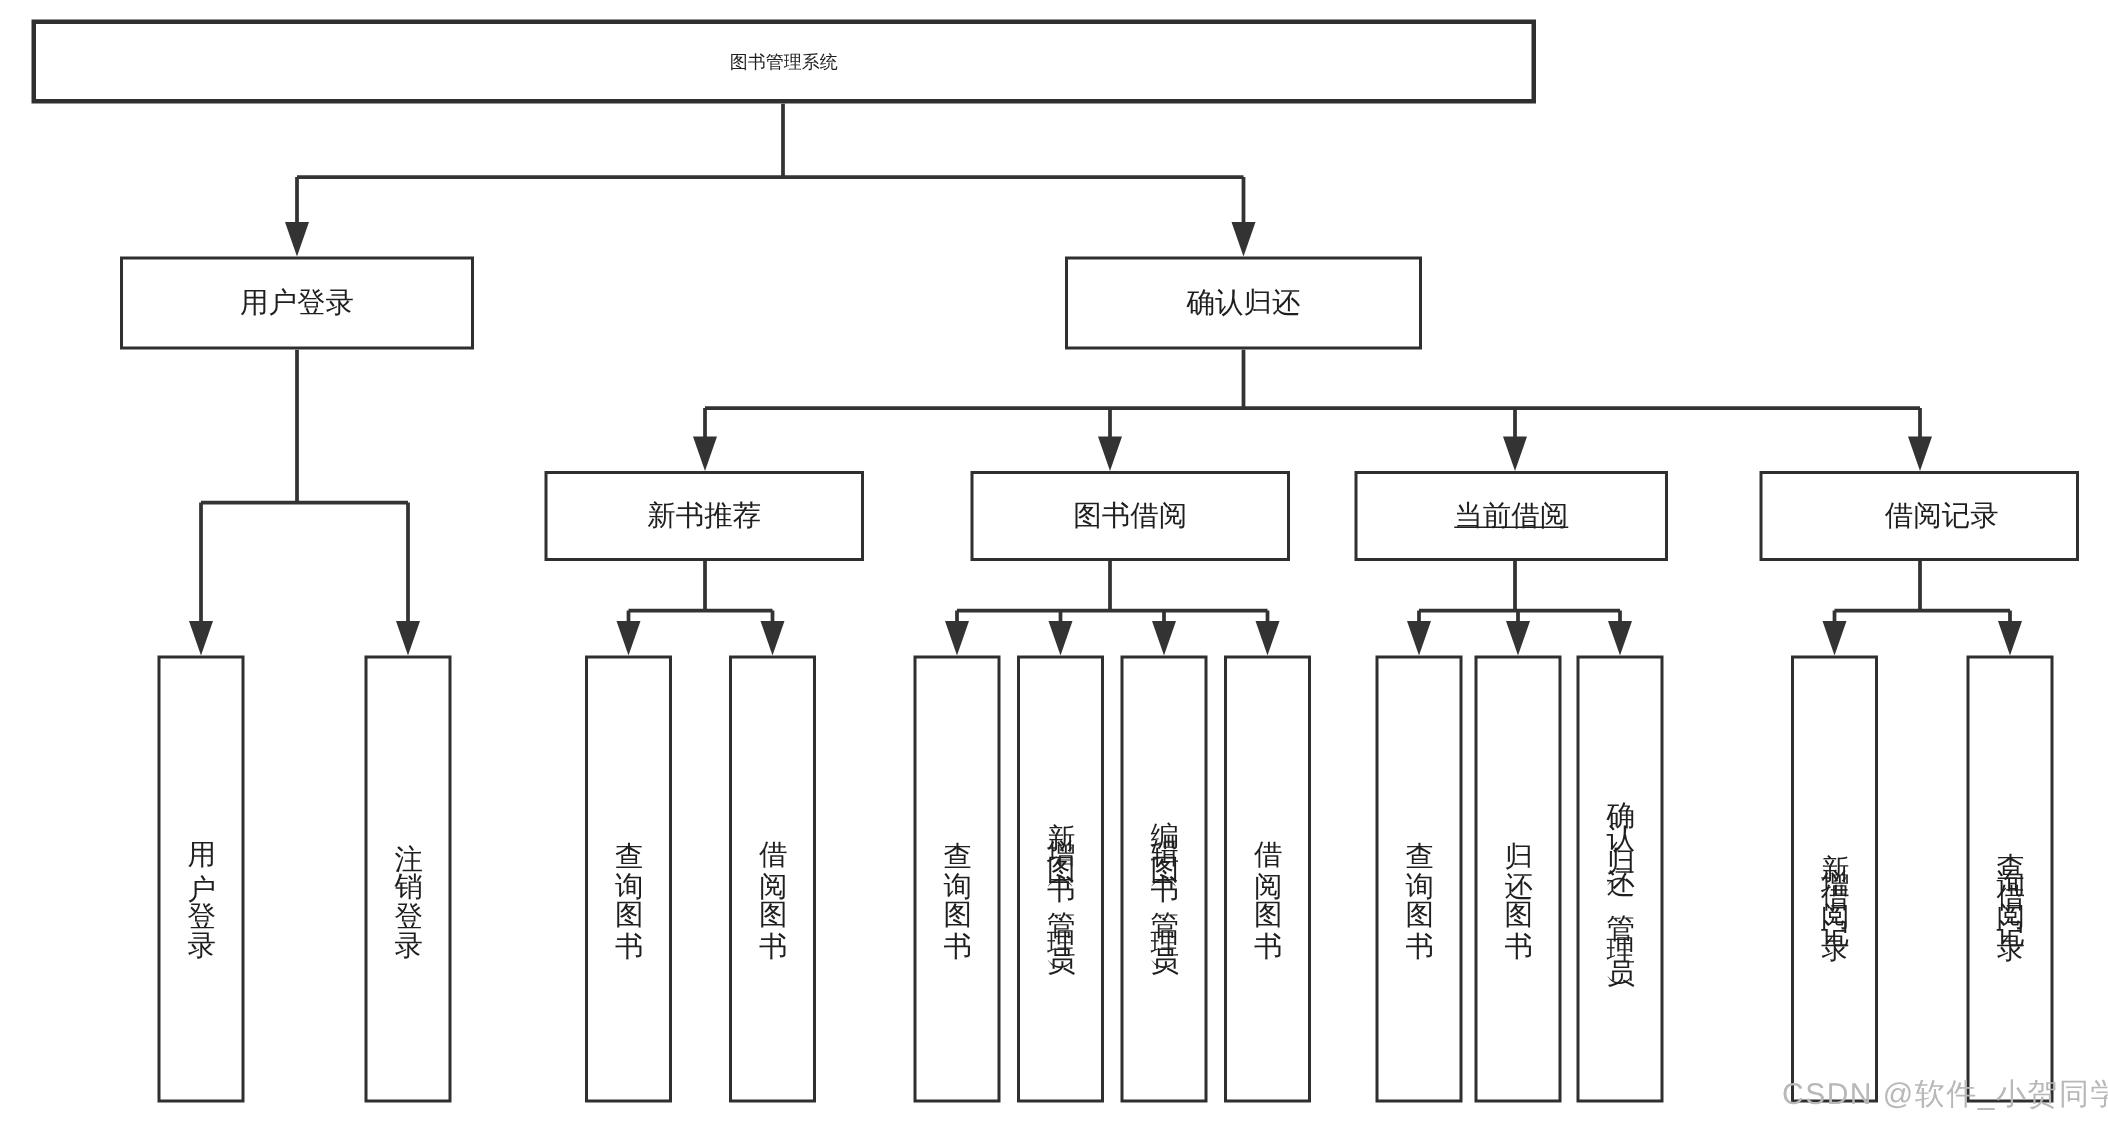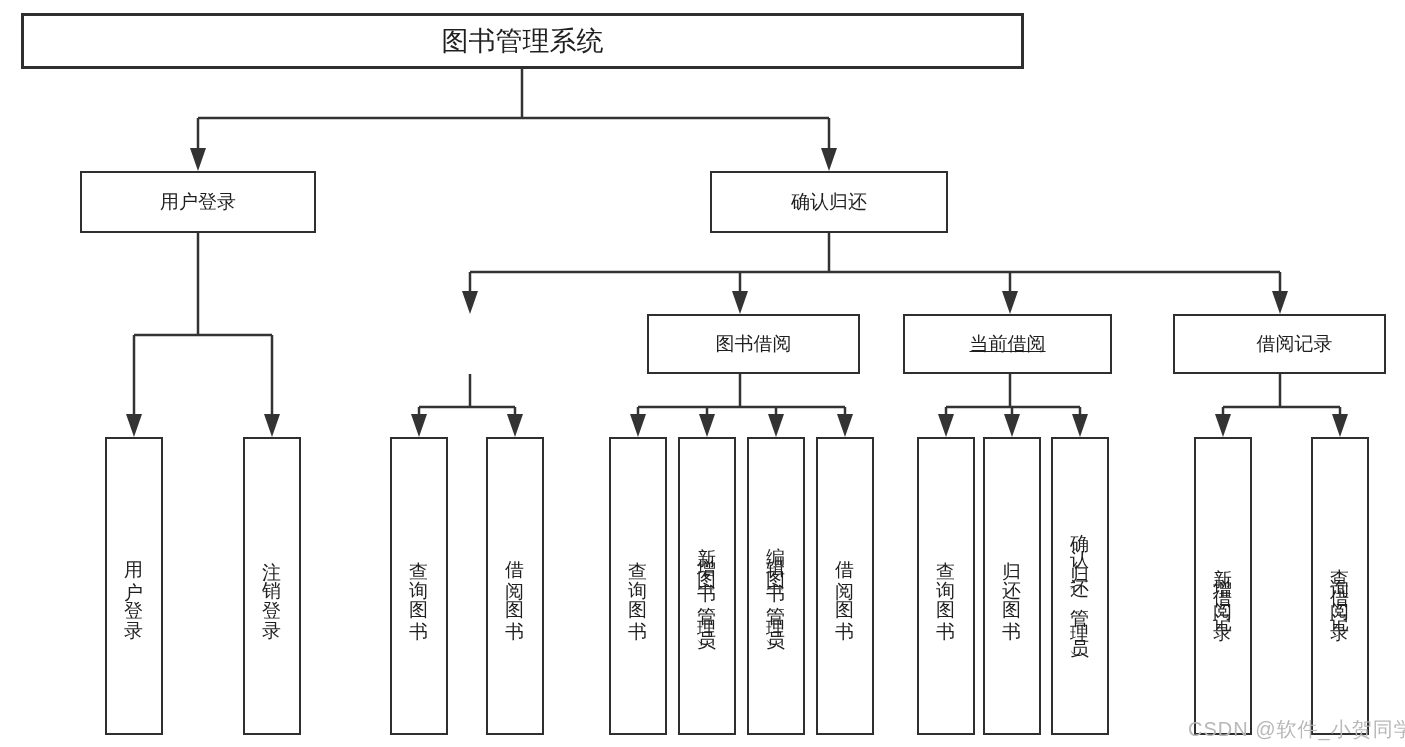--- a/index.html
+++ b/index.html
@@ -36,21 +36,21 @@
   .node{
     position:absolute;
     border:2px solid var(--border);
     background:#ffffff;
     display:flex;
     align-items:center;
     justify-content:center;
     color:var(--text);
     font-size:19px;
   }
-  .node.root{border-width:3px;font-size:27px;}
+  .node.root{border-width:3px;font-size:12px;}
   .node.lvl2{border-width:2.5px;}
   .leaf{
     position:absolute;
     top:437px;
     width:58px;
     height:298px;
     border:2px solid var(--border);
     background:#ffffff;
     display:flex;
     align-items:center;
@@ -149,20 +149,23 @@
     <span>图书管理系统</span>
   </div>
 
   <div class="node lvl2" style="left:80px;top:171px;width:236px;height:62px;">
     <span>用户登录</span>
   </div>
   <div class="node lvl2" style="left:710px;top:171px;width:238px;height:62px;">
     <span>确认归还</span>
   </div>
 
+  <div class="node" style="left:363px;top:314px;width:213px;height:60px;">
+    <span>新书推荐</span>
+  </div>
   <div class="node" style="left:633px;top:314px;width:213px;height:60px;margin-left:14px;">
     <span>图书借阅</span>
   </div>
   <div class="node" style="left:903px;top:314px;width:209px;height:60px;text-decoration:underline;">
     <span>当前借阅</span>
   </div>
   <div class="node" style="left:1173px;top:314px;width:213px;height:60px;padding-left:30px;">
     <span>借阅记录</span>
   </div>
 

